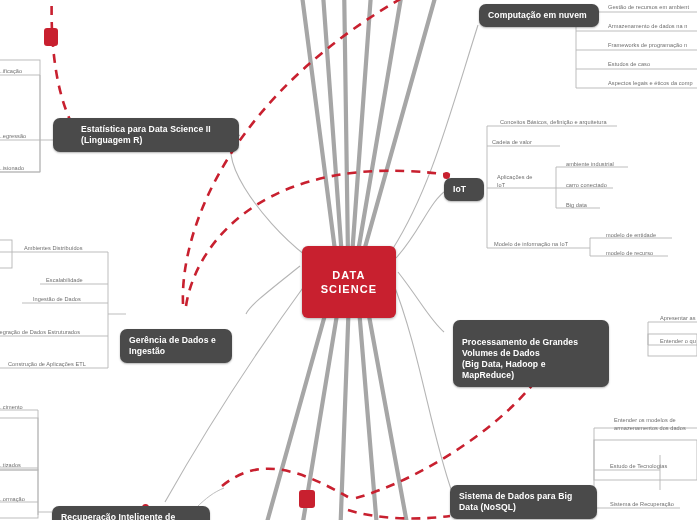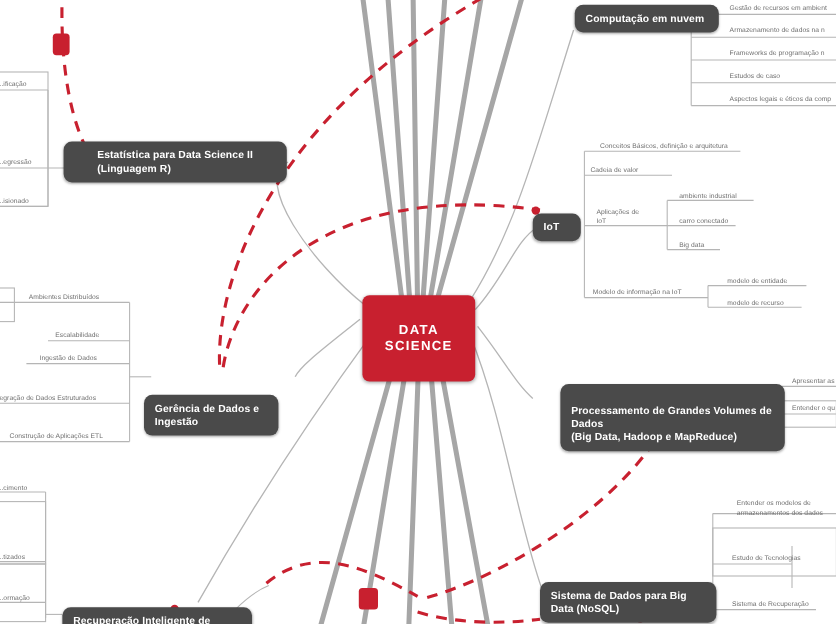--- a/index.html
+++ b/index.html
@@ -153,21 +153,21 @@
   </div>
 
   <div class="node" style="left:444px;top:178px;width:40px;text-align:left;">
     <span>IoT</span>
   </div>
 
   <div class="node" style="left:120px;top:305px;width:112px;margin-top:24px;">
     <span>Gerência de Dados e Ingestão</span>
   </div>
 
-  <div class="node" style="left:467px;top:320px;width:187px;white-space:pre-line;">
+  <div class="node" style="left:453px;top:320px;width:156px;white-space:pre-line;">
     <span>Processamento de Grandes Volumes de Dados
 (Big Data, Hadoop e MapReduce)</span>
   </div>
 
   <div class="node" style="left:450px;top:485px;width:147px;">
     <span>Sistema de Dados para Big Data (NoSQL)</span>
   </div>
 
   <div class="node" style="left:52px;top:506px;width:158px;">
     <span>Recuperação Inteligente de Informações</span>

